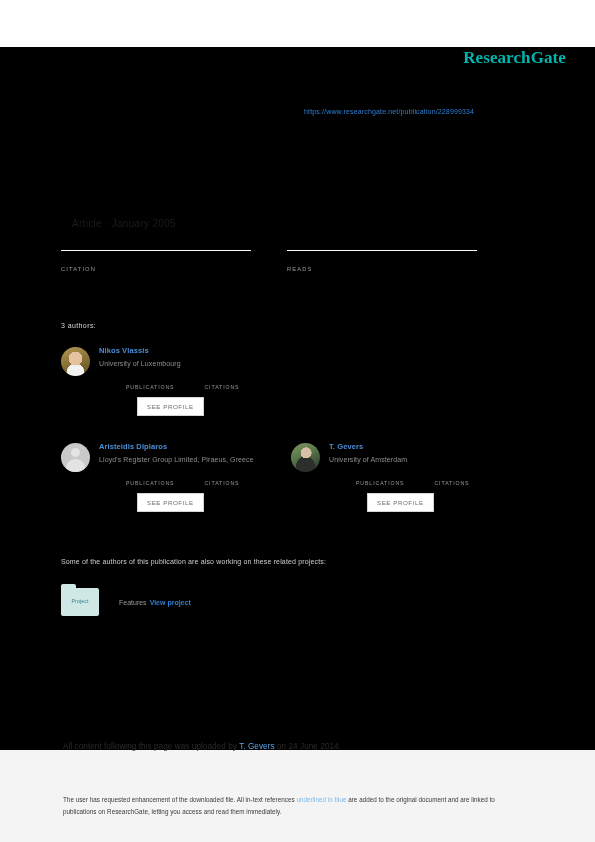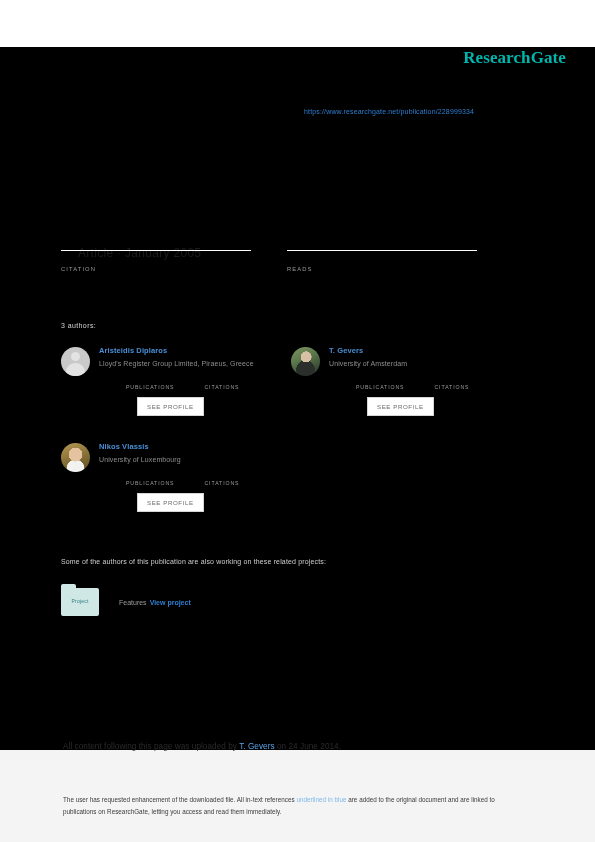--- a/index.html
+++ b/index.html
@@ -58,27 +58,26 @@
     top: 108px;
     font-size: 7px;
     color: #2f7fd0;
     letter-spacing: 0.15px;
     white-space: nowrap;
   }
 
   
   .article-meta {
     position: absolute;
-    left: 78px;
+    left: 72px;
     top: 218px;
-    font-size: 12px;
+    font-size: 10px;
     color: #1c1c1c;
     letter-spacing: 0.3px;
     white-space: nowrap;
-    margin-top: 28px;
   }
 
   
   .stats {
     position: absolute;
     left: 61px;
     top: 250px;
     width: 452px;
     display: flex;
   }
@@ -333,20 +332,41 @@
       <div class="stat-value"></div>
       <div class="stat-label">READS</div>
     </div>
   </div>
 
   <div class="authors-head">3 authors:</div>
 
   <div class="authors-grid">
 
     <div class="author-row">
+      <div class="author">
+        <div class="avatar avatar-photo-b"></div>
+        <div class="author-info">
+          <div class="author-name">Nikos Vlassis</div>
+          <div class="author-affil">University of Luxembourg</div>
+          <div class="author-stats">
+            <div class="astat">
+              <div class="astat-value"></div>
+              <div class="astat-label">PUBLICATIONS</div>
+            </div>
+            <div class="astat">
+              <div class="astat-value"></div>
+              <div class="astat-label">CITATIONS</div>
+            </div>
+          </div>
+          <div class="see-profile">SEE PROFILE</div>
+        </div>
+      </div>
+    </div>
+
+    <div class="author-row">
 
       <div class="author">
         <div class="avatar avatar-generic"></div>
         <div class="author-info">
           <div class="author-name">Aristeidis Diplaros</div>
           <div class="author-affil">Lloyd's Register Group Limited, Piraeus, Greece</div>
           <div class="author-stats">
             <div class="astat">
               <div class="astat-value"></div>
               <div class="astat-label">PUBLICATIONS</div>
@@ -374,41 +394,20 @@
               <div class="astat-value"></div>
               <div class="astat-label">CITATIONS</div>
             </div>
           </div>
           <div class="see-profile">SEE PROFILE</div>
         </div>
       </div>
 
     </div>
 
-    <div class="author-row">
-      <div class="author">
-        <div class="avatar avatar-photo-b"></div>
-        <div class="author-info">
-          <div class="author-name">Nikos Vlassis</div>
-          <div class="author-affil">University of Luxembourg</div>
-          <div class="author-stats">
-            <div class="astat">
-              <div class="astat-value"></div>
-              <div class="astat-label">PUBLICATIONS</div>
-            </div>
-            <div class="astat">
-              <div class="astat-value"></div>
-              <div class="astat-label">CITATIONS</div>
-            </div>
-          </div>
-          <div class="see-profile">SEE PROFILE</div>
-        </div>
-      </div>
-    </div>
-
   </div>
 
   <div class="projects-head">Some of the authors of this publication are also working on these related projects:</div>
 
   <div class="project-row">
     <div class="project-folder">
       <div class="project-folder-label">Project</div>
     </div>
     <div class="project-text">
       <span>Features</span><span class="project-link">View project</span>

